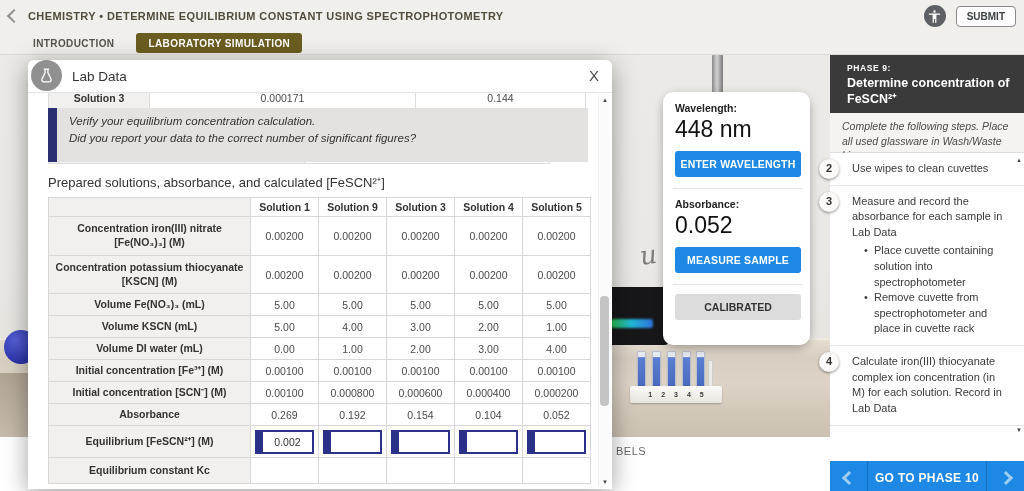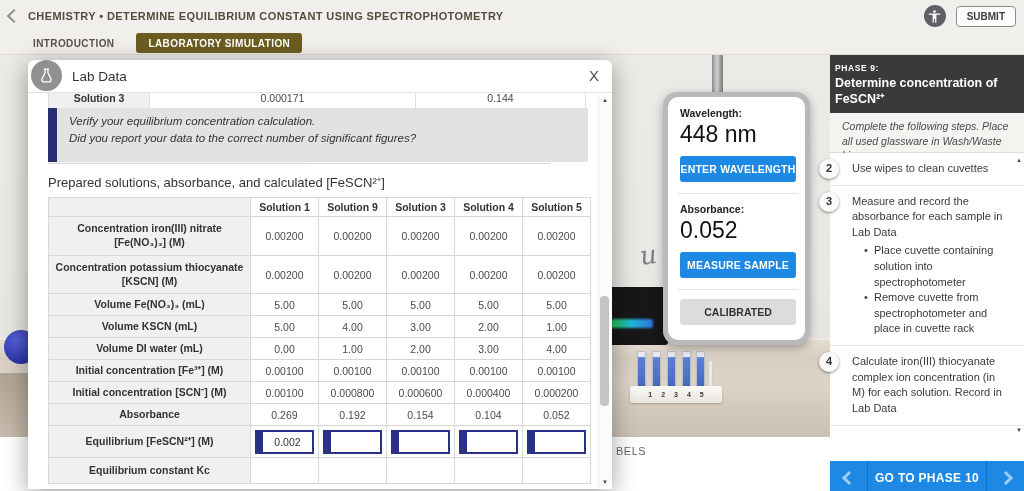--- a/index.html
+++ b/index.html
@@ -37,21 +37,21 @@
   .rack-num { font-size:7px; font-weight:bold; color:#3a3a3a; }
   .cuvette { position:absolute; width:9px; height:39px; top:296px; border:1px solid #b9bfca; border-radius:1px; background:linear-gradient(180deg,#e6eaf0 0%,#e6eaf0 14%,#5b7fd4 15%,#4a6cc0 85%,#3d5ba8 100%); box-shadow:0 1px 1px rgba(0,0,0,.2); }
   .cuvette-empty { position:absolute; left:708px; top:305px; width:5px; height:29px; background:#ebeae6; border:1px solid #cfcec9; }
 
   
   .under-strip { position:absolute; left:0; top:437px; width:830px; height:54px; background:#fff; }
   .labels-frag { position:absolute; left:616px; top:8px; font-size:11px; color:#666; letter-spacing:.5px; }
 
   
   .panel { position:absolute; left:830px; top:55px; width:194px; height:436px; background:#fff; z-index:20; }
-  .panel-header { height:58px; background:#3a3a3a; padding:8px 10px 0 5px; }
+  .panel-header { height:58px; background:#3a3a3a; padding:8px 10px 0 17px; }
   .phase-label { font-size:8.5px; font-weight:bold; color:#fff; letter-spacing:.6px; }
   .phase-title { font-size:12.5px; font-weight:bold; color:#fff; line-height:1.3; margin-top:2px; }
   .panel-instr { height:40px; background:#f4f3f0; border-bottom:1px solid #ddd; padding:6px 12px 0 12px; font-size:10.5px; font-style:italic; color:#4a4a4a; line-height:1.4; }
   .steps { position:relative; height:284px; background:#fff; }
   .step { position:relative; padding:8px 14px 8px 22px; font-size:11px; color:#3a3a3a; line-height:1.42; border-bottom:1px solid #e6e6e6; }
   .step:last-child { border-bottom:none; }
   .step ul { margin:3px 0 0 12px; list-style:none; }
   .step li { position:relative; padding-left:10px; }
   .step li::before { content:"•"; position:absolute; left:0; top:0; }
   .badge { position:absolute; left:-11px; width:20px; height:20px; border-radius:50%; background:#fbfaf8; box-shadow:0 1px 3px rgba(0,0,0,.45); display:flex; align-items:center; justify-content:center; font-size:11px; font-weight:bold; color:#333; z-index:25; }
@@ -68,21 +68,21 @@
 
   .phases-row { height:21px; background:#fff; position:relative; }
   .phases-label { position:absolute; left:10px; top:5px; font-size:9.5px; color:#666; letter-spacing:.6px; }
   .slider { position:absolute; left:48px; top:0; width:142px; height:21px; }
   .slider-fill { position:absolute; left:0; top:9px; width:114px; height:3px; background:#1e88e5; border-radius:2px; }
   .slider-rest { position:absolute; left:114px; top:9px; width:22px; height:3px; background:#d7d7d7; }
   .knob { position:absolute; left:105px; top:2px; width:17px; height:17px; border-radius:50%; background:#1e88e5; color:#fff; font-size:9px; font-weight:bold; display:flex; align-items:center; justify-content:center; cursor:pointer; }
   .knob-end { position:absolute; left:125px; top:2px; width:17px; height:17px; border-radius:50%; background:#dcdcdc; color:#777; font-size:9px; font-weight:bold; display:flex; align-items:center; justify-content:center; }
 
   
-  .spec-card { position:absolute; left:663px; top:92px; width:147px; height:253px; background:#b9b9b9; border-radius:14px; padding:5px; box-shadow:0 3px 10px rgba(0,0,0,.3); z-index:15; }
+  .spec-card { position:absolute; left:663px; top:92px; width:147px; height:253px; background:#b9b9b9; border-radius:14px; box-shadow:0 3px 10px rgba(0,0,0,.3); z-index:15; }
   .spec-inner { width:100%; height:100%; background:#fff; border-radius:10px; padding:10px 9px 0 12px; }
   .spec-label { font-size:10.5px; font-weight:bold; color:#222; }
   .spec-value { font-size:23px; color:#111; margin:2px 0 8px 0; }
   .spec-btn-blue { width:100%; height:26px; background:#1e88e5; border-radius:3px; color:#fff; font-size:10.5px; font-weight:bold; display:flex; align-items:center; justify-content:center; cursor:pointer; letter-spacing:.2px; }
   .spec-div { height:1px; background:#e2e2e2; margin:11px -2px 9px -2px; }
   .spec-btn-gray { width:100%; height:26px; background:#dcdcdc; border-radius:3px; color:#333; font-size:10.5px; font-weight:bold; display:flex; align-items:center; justify-content:center; cursor:pointer; }
 
   
   .modal { position:absolute; left:28px; top:60px; width:584px; height:429px; background:#fff; border-radius:6px 6px 0 0; box-shadow:0 5px 24px rgba(0,0,0,.38); z-index:40; }
   .modal-header { position:relative; height:33px; border-bottom:1px solid #e4e4e4; display:flex; align-items:center; }

